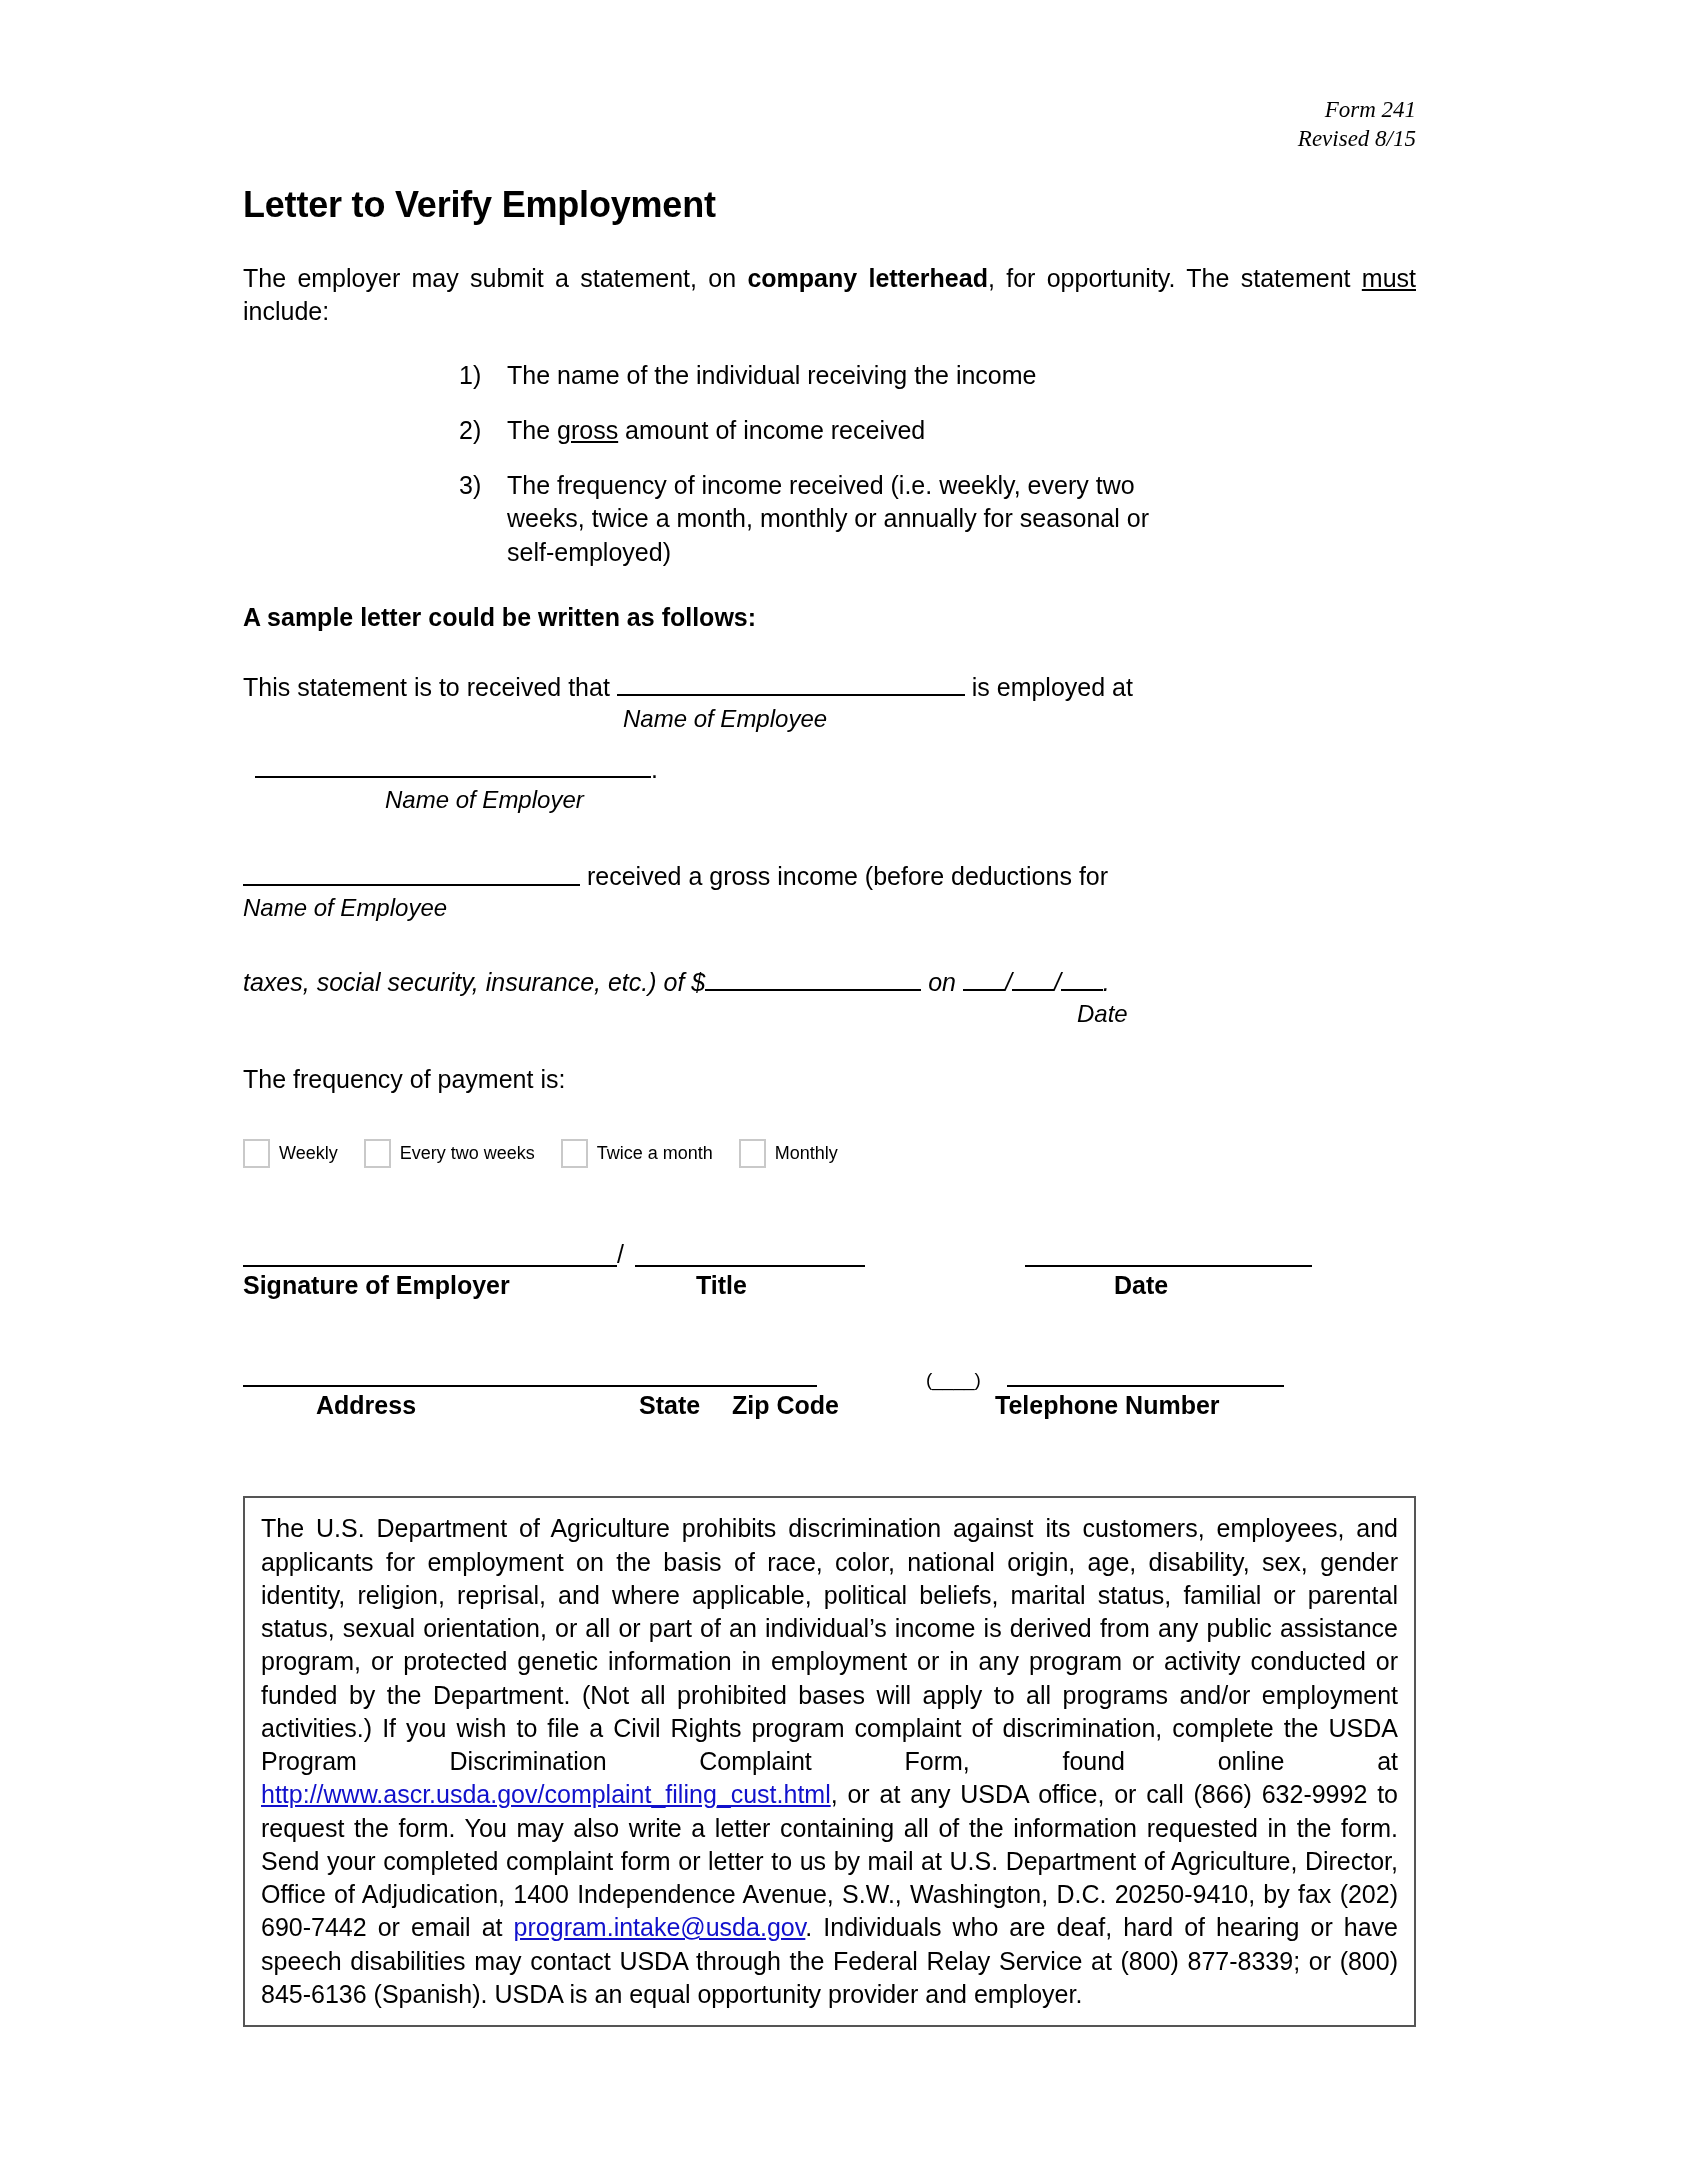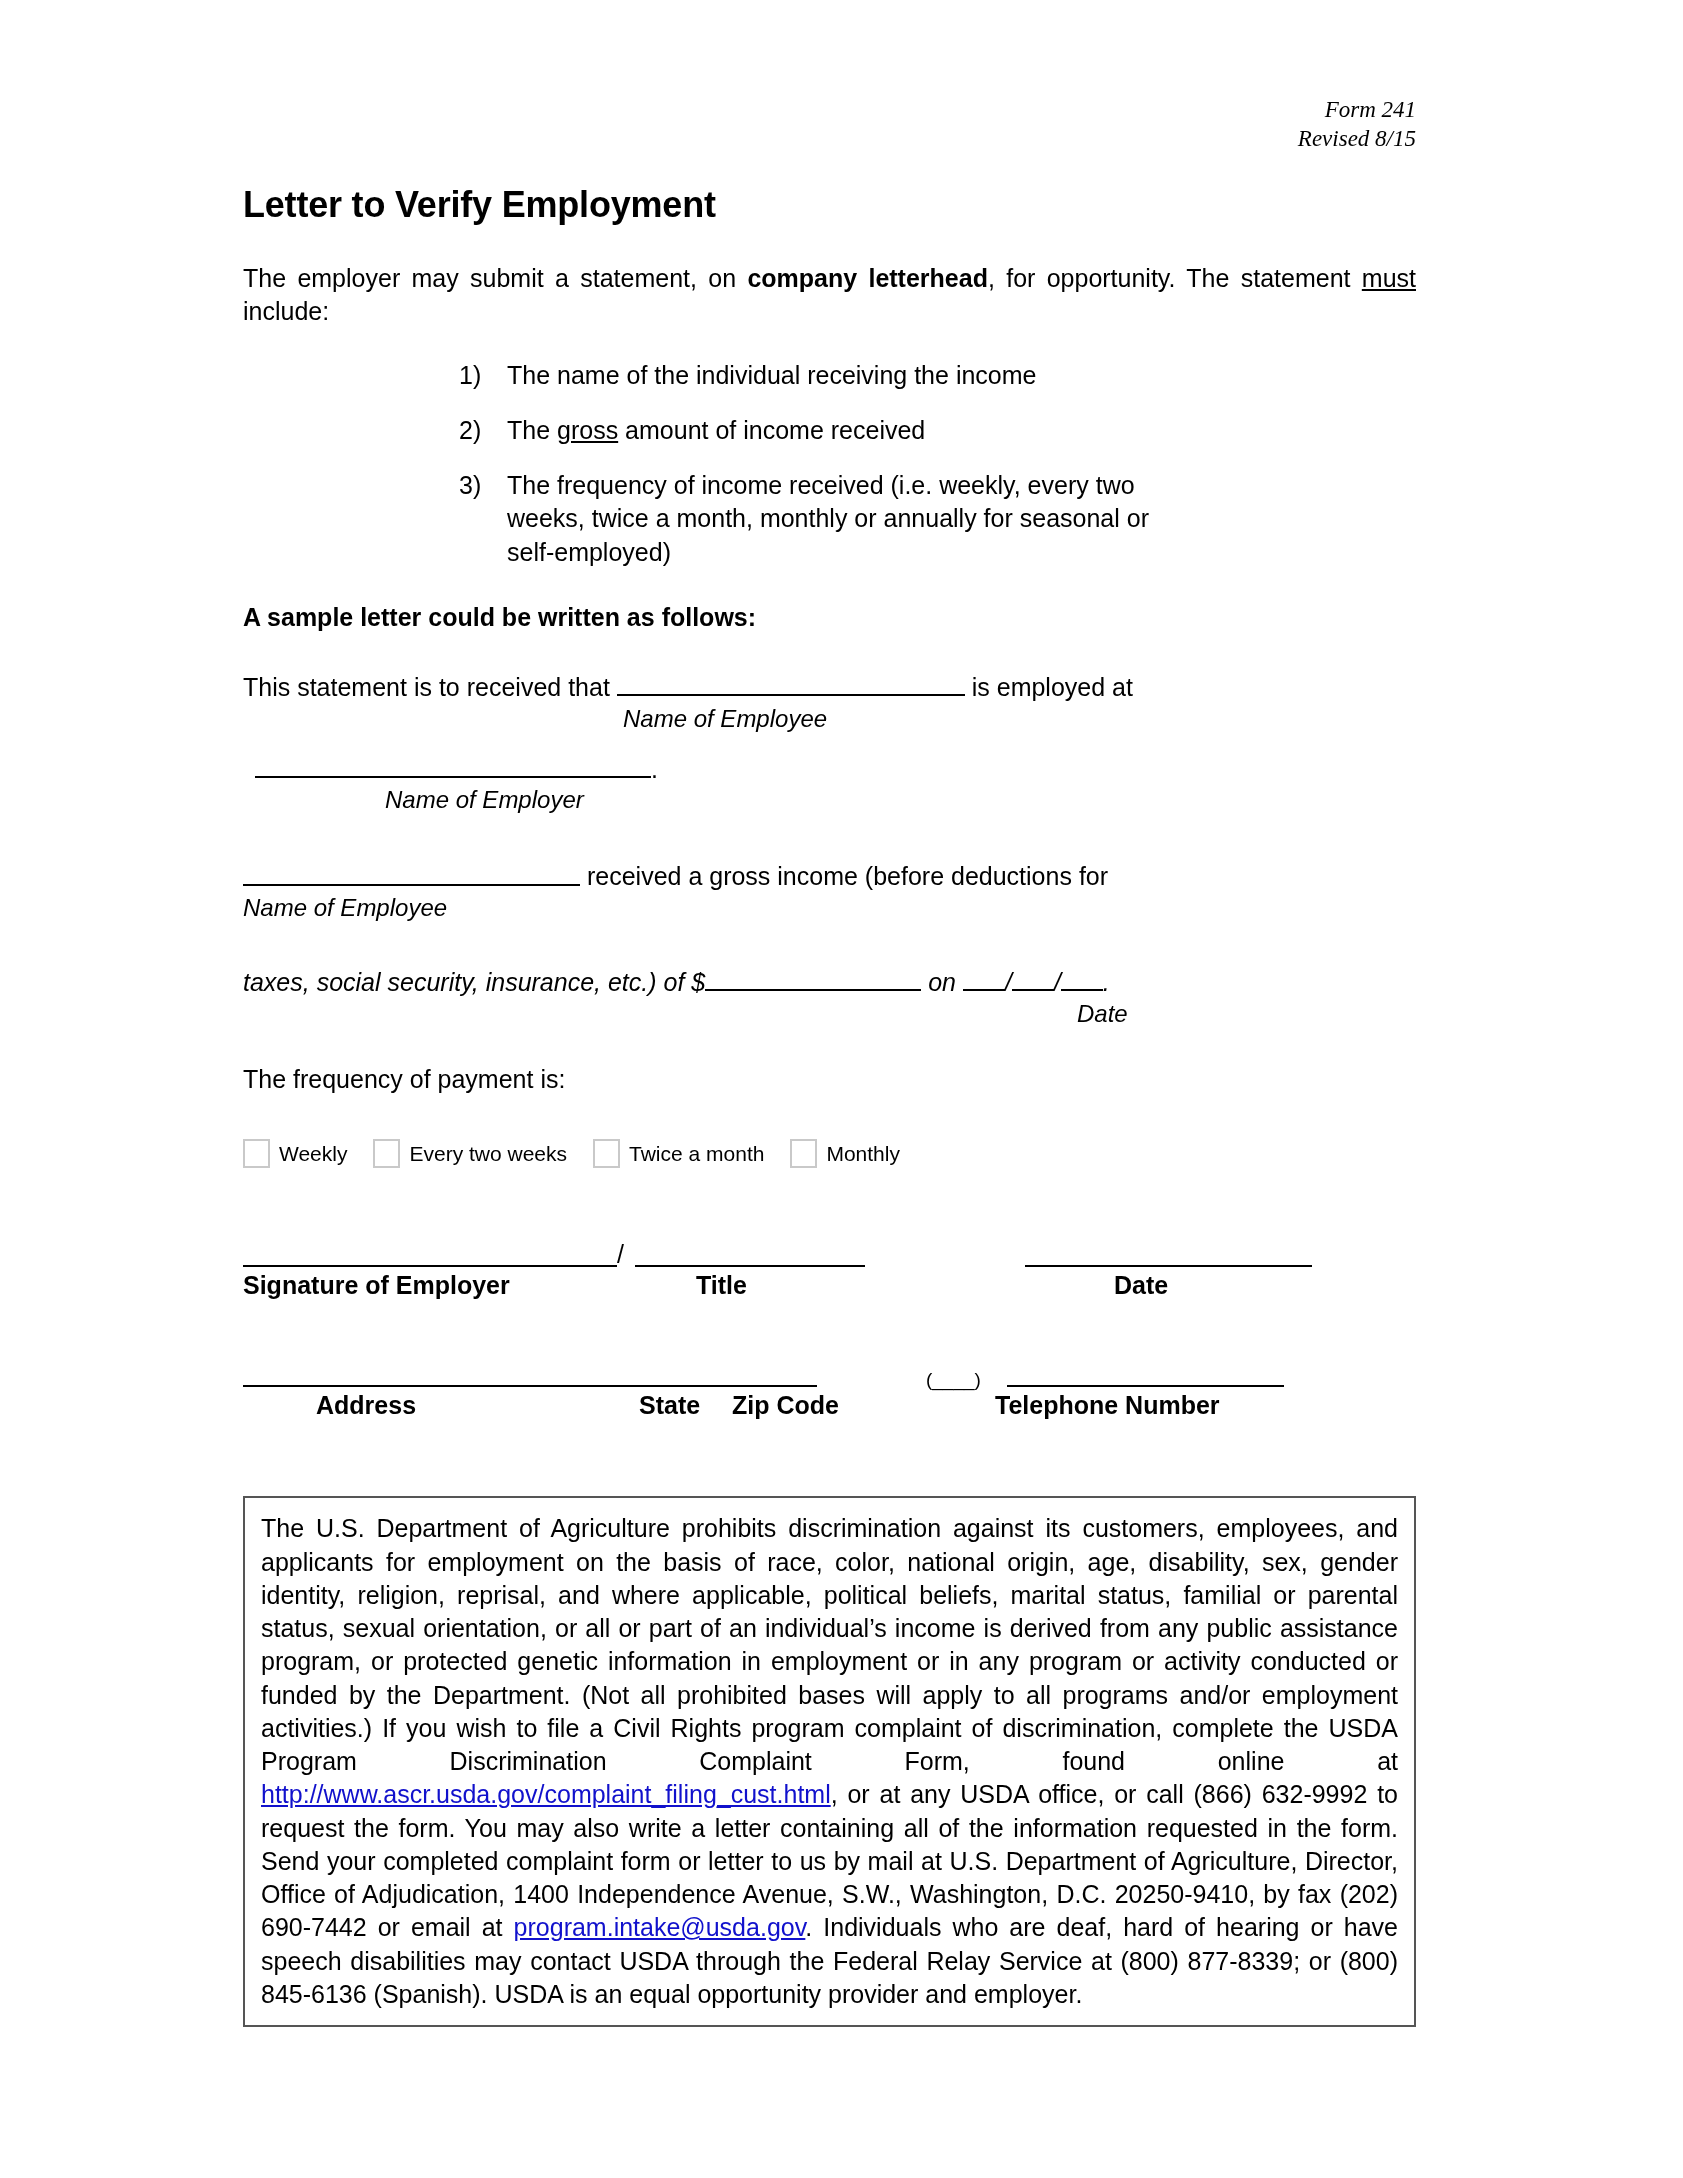--- a/index.html
+++ b/index.html
@@ -121,21 +121,21 @@
     height: 1.05em;
     vertical-align: baseline;
   }
 
   
   .freq-line { margin-top: 32px; font-size: 25px; }
   .checkrow {
     margin-top: 44px;
     display: flex;
     align-items: center;
-    font-size: 21px;
+    font-size: 18px;
   }
   .cb-group {
     display: flex;
     align-items: center;
   }
   .checkbox {
     display: inline-block;
     width: 27px;
     height: 29px;
     border: 2px solid #c9c9c9;

